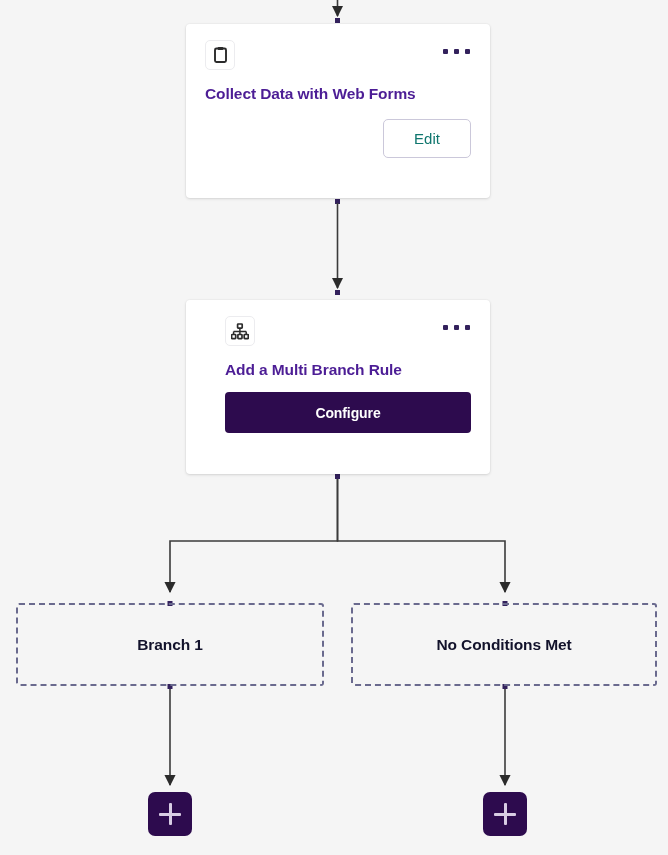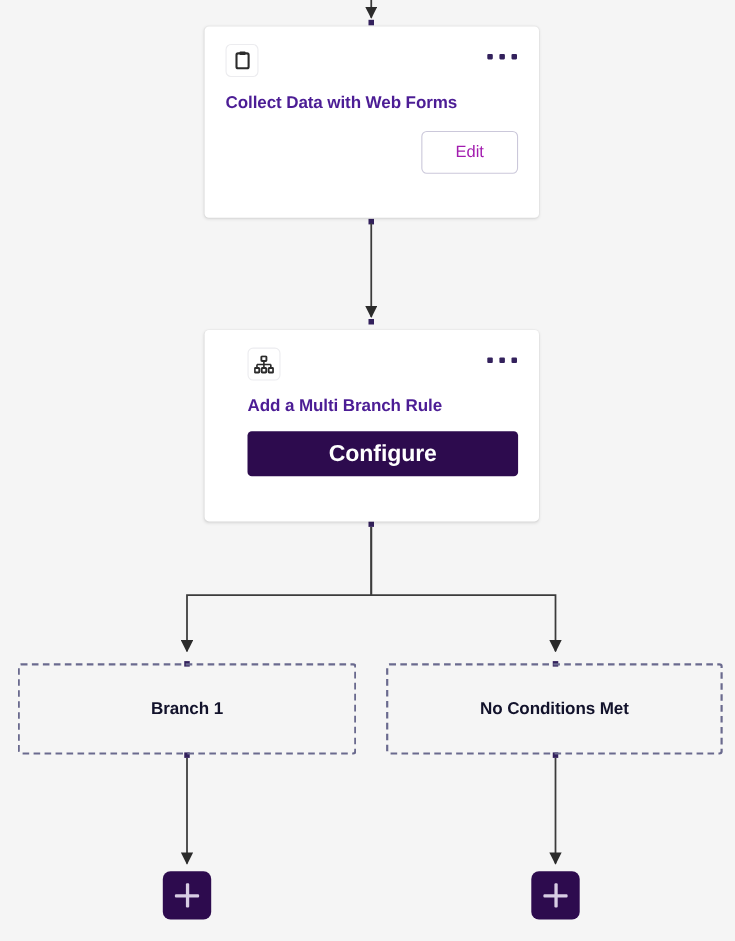--- a/index.html
+++ b/index.html
@@ -84,38 +84,38 @@
     display: flex;
     justify-content: flex-end;
     padding: 15px 19px 0 19px;
   }
   .btn-outline {
     min-width: 88px;
     height: 39px;
     border: 1px solid #cbc8da;
     border-radius: 5px;
     background: #fff;
-    color: #a21caf;
+    color: #0f766e;
     font-family: "Liberation Sans", sans-serif;
     font-size: 15px;
     font-weight: 500;
     cursor: pointer;
     padding: 0 18px;
   }
   .btn-primary {
     display: block;
     width: calc(100% - 38px);
     margin: 12px 19px 0 19px;
     height: 41px;
     border: 0;
     border-radius: 4px;
     background: #2d0b4e;
     color: #ffffff;
     font-family: "Liberation Sans", sans-serif;
-    font-size: 21px;
+    font-size: 14px;
     font-weight: 600;
     letter-spacing: -0.1px;
     cursor: pointer;
   }
 
   
   .branch-box {
     position: absolute;
     border: 2px dashed #6a6a8e;
     border-radius: 3px;

